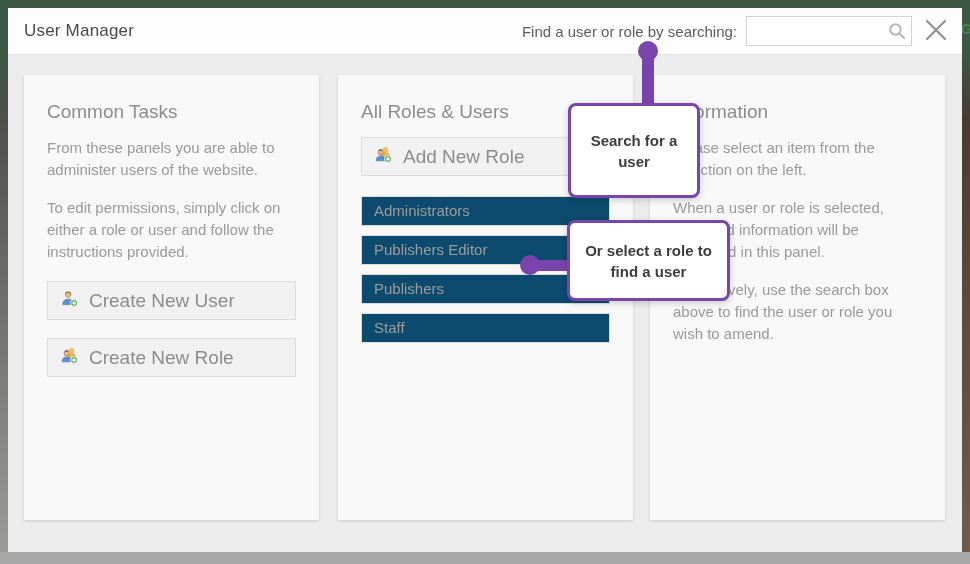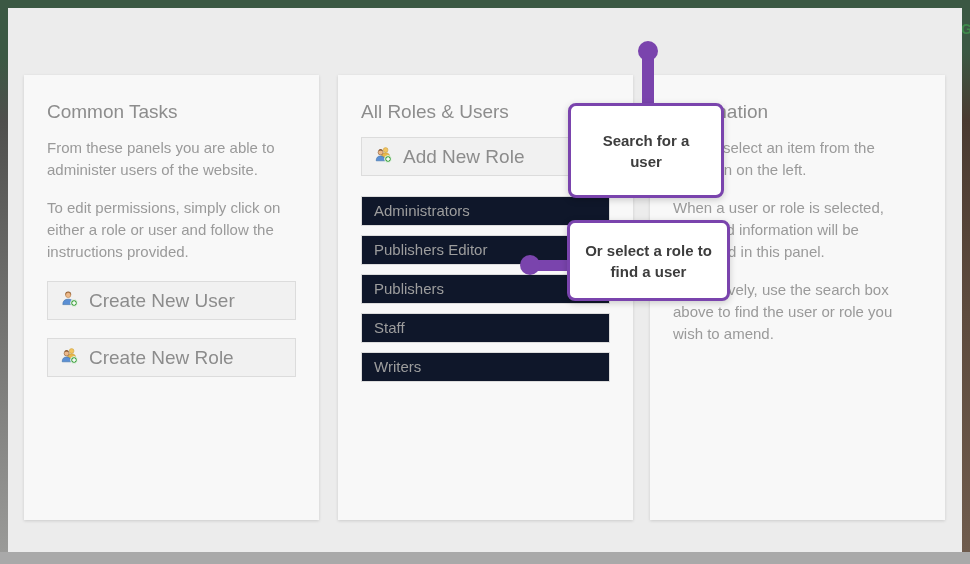--- a/index.html
+++ b/index.html
@@ -36,48 +36,71 @@
   .panel-1{left:16px;}
   .panel-2{left:330px;}
   .panel-3{left:642px;}
   .panel-title{font-size:19px;color:#8d8d8d;font-weight:400;margin:4px 0 14px 0;}
   .panel p{font-size:15px;line-height:22px;color:#9a9a9a;margin:8px 0 16px 0;}
   .task-btn{display:flex;align-items:center;gap:11px;width:249px;height:39px;
     border:1px solid #dcdcdc;background:#f1f1f1;color:#8c8c8c;font-size:19px;
     font-family:inherit;padding:0 0 0 13px;margin-top:18px;cursor:pointer;text-align:left;}
   .add-btn{margin-top:12px;margin-bottom:20px;}
   .role-item{width:249px;height:30px;line-height:28px;border:1px solid #dcdcdc;
-    background:#0f172a;color:#9d9d9d;font-size:15px;padding:0 4px 0 12px;margin-bottom:9px;
+    background:#0c4a6e;color:#9d9d9d;font-size:15px;padding:0 4px 0 12px;margin-bottom:9px;
     cursor:pointer;}
   
   .co-dot{position:absolute;width:20px;height:20px;border-radius:50%;background:#7a44ad;z-index:9;}
   .co-line{position:absolute;background:#7a44ad;z-index:8;border-radius:3px;}
   .co-box{position:absolute;background:#fff;border:3px solid #7a44ad;border-radius:8px;
     z-index:10;display:flex;align-items:center;justify-content:center;text-align:center;
     font-size:15px;font-weight:bold;color:#3d3d3d;line-height:21px;
     box-shadow:0 2px 7px rgba(0,0,0,.18);padding:6px 14px;}
-  .co-box-1{left:568px;top:103px;width:156px;height:95px;}
+  .co-box-1{left:568px;top:103px;width:132px;height:95px;}
   .co-dot-1{left:638px;top:41px;}
   .co-line-1{left:642px;top:53px;width:12px;height:54px;}
   .co-box-2{left:567px;top:220px;width:163px;height:81px;}
   .co-dot-2{left:520px;top:255px;}
   .co-line-2{left:532px;top:260px;width:38px;height:11px;}
 </style>
 </head>
 <body>
 
 <div class="stage">
 
   <div class="backdrop-top"></div>
   <div class="backdrop-left"></div>
   <div class="backdrop-right"></div>
   <div class="backdrop-letter">G</div>
 
   <div class="dialog">
 
+    <div class="hdr">
+      <div class="hdr-title">User Manager</div>
+      <div class="search-group">
+        <span class="search-label">Find a user or role by searching:</span>
+        <span class="search-wrap">
+          <input class="search-input" type="text" value="" style="">
+          <span class="search-icon">
+            <svg width="20" height="20" viewBox="0 0 20 20">
+              <circle cx="8.5" cy="8.5" r="5.2" fill="none" stroke="#b5b5b5" stroke-width="2"></circle>
+              <line x1="12.6" y1="12.6" x2="17" y2="17" stroke="#b5b5b5" stroke-width="2" stroke-linecap="round"></line>
+            </svg>
+          </span>
+        </span>
+        <button class="close-btn">
+          <span>
+            <svg width="26" height="26" viewBox="0 0 26 26">
+              <line x1="4" y1="4" x2="22" y2="22" stroke="#929292" stroke-width="2.2" stroke-linecap="round"></line>
+              <line x1="22" y1="4" x2="4" y2="22" stroke="#929292" stroke-width="2.2" stroke-linecap="round"></line>
+            </svg>
+          </span>
+        </button>
+      </div>
+    </div>
 
     <div class="panel panel-1">
       <h2 class="panel-title">Common Tasks</h2>
       <p>From these panels you are able to administer users of the website.</p>
       <p>To edit permissions, simply click on either a role or user and follow the instructions provided.</p>
 
       <button class="task-btn">
         <span>
           <svg width="17" height="17" viewBox="0 0 17 17">
             <path d="M4.2 4.6 q0-3 3-3 q3 0 3 3 l-0.4 1 q-2.6-1.4-5.2 0 z" fill="#8a5a33"></path>
@@ -124,21 +147,20 @@
             <rect x="11.2" y="12.3" width="3.7" height="1.5" fill="#ffffff"></rect>
           </svg>
         </span>
         <span>Add New Role</span>
       </button>
 
       <div class="role-item">Administrators</div>
       <div class="role-item">Publishers Editor</div>
       <div class="role-item">Publishers</div>
       <div class="role-item">Staff</div>
-      <div class="role-item">Writers</div>
     </div>
 
     <div class="panel panel-3">
       <h2 class="panel-title">Information</h2>
       <p>Please select an item from the selection on the left.</p>
       <p>When a user or role is selected, extended information will be displayed in this panel.</p>
       <p>Alternatively, use the search box above to find the user or role you wish to amend.</p>
     </div>
   </div>
 

